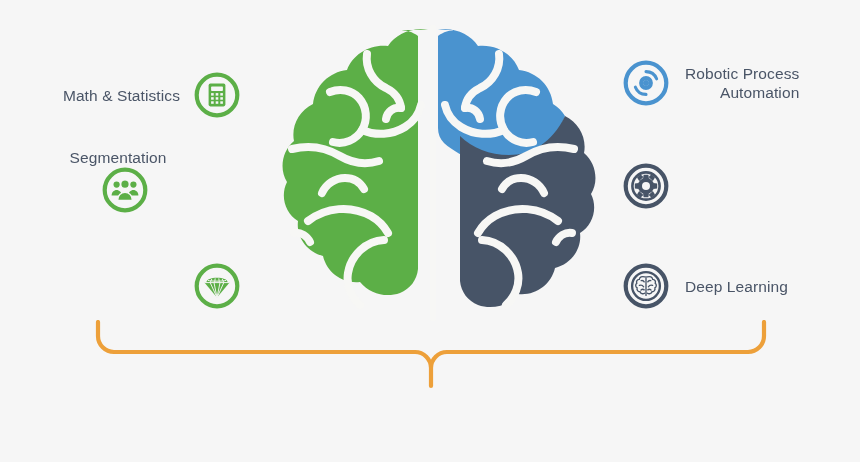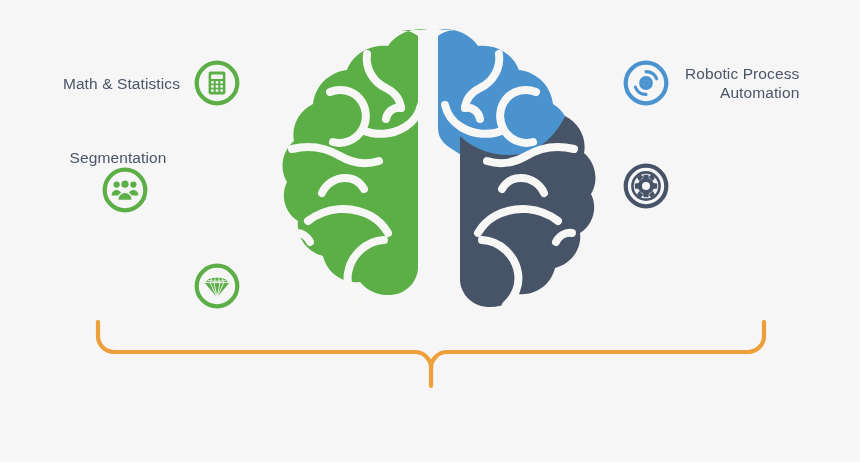--- a/index.html
+++ b/index.html
@@ -56,21 +56,21 @@
   }
   .icon-badge {
     width: 46px;
     height: 46px;
     flex: 0 0 46px;
     border-radius: 50%;
     display: block;
   }
 
   
-  #row-math        { top: 56px; justify-content: flex-end; }
+  #row-math        { top: 68px; justify-content: flex-end; }
   #row-seg         { top: 159px; flex-direction: column; }
   #row-pred        { top: 259px; }
   #row-rpa         { top: 56px; }
   #row-ml          { top: 159px; }
   #row-dl          { top: 259px; }
 
   
   #brain-wrap {
     position: absolute;
     left: 268px;
@@ -195,20 +195,40 @@
           <path d="M32.0 14.6l-3.4-3.4-3.0 2.7 4.2 4.2z"></path>
           <path d="M14.0 31.4l3.4 3.4 3.0-2.7-4.2-4.2z"></path>
           <path d="M32.0 31.4l-3.4 3.4-3.0-2.7 4.2-4.2z"></path>
           <circle cx="23" cy="23" r="8.2"></circle>
         </g>
         <circle cx="23" cy="23" r="4.0" fill="#f6f6f6"></circle>
       </svg>
     </span>
   </div>
 
+  <div class="feature feature-right" id="row-dl">
+    <span class="icon-badge">
+      <svg viewBox="0 0 46 46" xmlns="http://www.w3.org/2000/svg">
+        <circle cx="23" cy="23" r="20.3" fill="none" stroke="#475467" stroke-width="4.2"></circle>
+        <circle cx="23" cy="23" r="13.9" fill="none" stroke="#475467" stroke-width="2.3"></circle>
+        <g fill="none" stroke="#475467" stroke-width="1.35" stroke-linecap="round">
+          <path d="M23 13.6v18.8"></path>
+          <path d="M21.6 13.9c-2.6-1.0-5.0 0.4-5.3 2.4-2.2 0.2-3.3 2.2-2.5 4.0-1.6 1.3-1.4 3.6 0.3 4.6-0.6 2.0 0.9 3.9 2.9 3.8 0.6 1.9 3.0 2.7 4.6 1.5"></path>
+          <path d="M24.4 13.9c2.6-1.0 5.0 0.4 5.3 2.4 2.2 0.2 3.3 2.2 2.5 4.0 1.6 1.3 1.4 3.6-0.3 4.6 0.6 2.0-0.9 3.9-2.9 3.8-0.6 1.9-3.0 2.7-4.6 1.5"></path>
+          <path d="M18.2 17.6c1.3-0.3 2.5 0.3 3.0 1.3"></path>
+          <path d="M16.4 22.4c1.6-0.6 3.4 0.1 4.2 1.4"></path>
+          <path d="M18.0 27.0c1.0-0.8 2.3-0.8 3.2-0.1"></path>
+          <path d="M27.8 17.6c-1.3-0.3-2.5 0.3-3.0 1.3"></path>
+          <path d="M29.6 22.4c-1.6-0.6-3.4 0.1-4.2 1.4"></path>
+          <path d="M28.0 27.0c-1.0-0.8-2.3-0.8-3.2-0.1"></path>
+        </g>
+      </svg>
+    </span>
+    <span class="feature-label">Deep Learning</span>
+  </div>
 
   <div id="brain-wrap">
     <svg viewBox="0 0 330 310" xmlns="http://www.w3.org/2000/svg">
 
       <g>
         <path fill="#5caf47" d="M160 12
                  c-16 -3 -32 4 -40 16
                  c-18 -2 -35 8 -41 24
                  c-18 2 -32 16 -34 34
                  c-14 7 -22 22 -19 37

